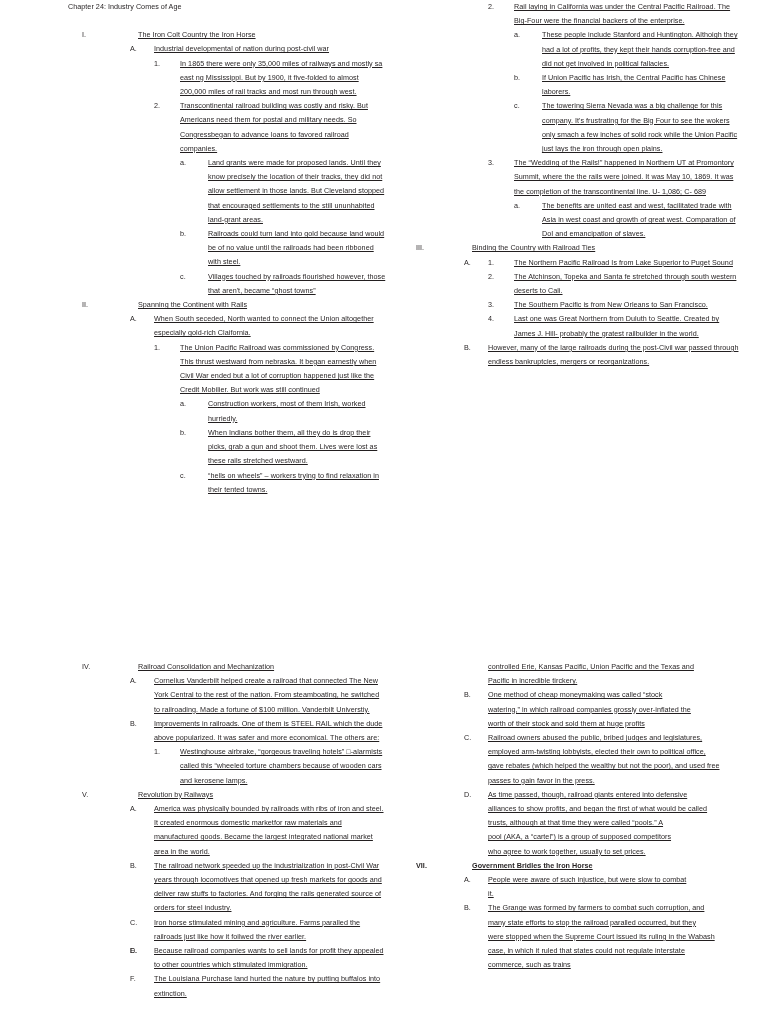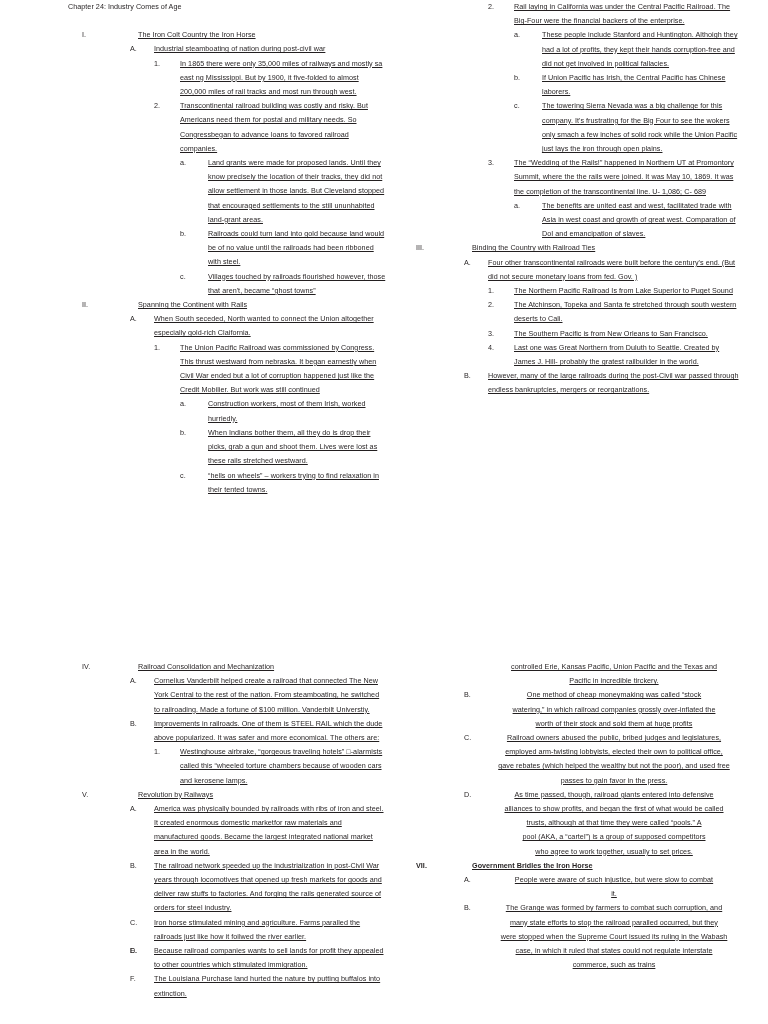--- a/index.html
+++ b/index.html
@@ -81,36 +81,36 @@
   .col-right .lvl-2 { padding-left: 78px; }
   .col-right .lvl-2 > .marker { left: 54px; }
   .col-right .lvl-3 { padding-left: 104px; }
   .col-right .lvl-3 > .marker { left: 78px; }
   .col-right .lvl-4 { padding-left: 132px; }
   .col-right .lvl-4 > .marker { left: 104px; }
 
   .bold { font-weight: bold; }
 
   
-  .hardwrap .body { white-space: pre-line; text-align: center; }
+  .hardwrap .body { white-space: pre-line; }
 </style>
 </head>
 <body>
 
 <div id="page-1" class="page">
   <div class="col col-left">
     <div class="doc-title">Chapter 24: Industry Comes of Age</div>
     <div>
         <div class="row lvl-1">
           <span class="marker">I.</span>
           <span class="body">The Iron Colt Country the Iron Horse</span>
         </div>
         <div class="row lvl-2">
           <span class="marker">A.</span>
-          <span class="body">Industrial steamboating of nation during post-civil war</span>
+          <span class="body">Industrial developmental of nation during post-civil war</span>
         </div>
         <div class="row lvl-3">
           <span class="marker">1.</span>
           <span class="body">In 1865 there were only 35,000 miles of railways and mostly sa east ng Mississippi. But by 1900, it five-folded to almost 200,000 miles of rail tracks and most run through west.</span>
         </div>
         <div class="row lvl-3">
           <span class="marker">2.</span>
           <span class="body">Transcontinental railroad building was costly and risky. But Americans need them for postal and military needs. So Congressbegan to advance loans to favored railroad companies.</span>
         </div>
         <div class="row lvl-4">
@@ -176,21 +176,20 @@
         <div class="row lvl-4">
           <span class="marker">a.</span>
           <span class="body">The benefits are united east and west, facilitated trade with Asia in west coast and growth of great west. Comparation of DoI and emancipation of slaves.</span>
         </div>
         <div class="row lvl-1">
           <span class="marker">III.</span>
           <span class="body">Binding the Country with Railroad Ties</span>
         </div>
         <div class="row lvl-2">
           <span class="marker">A.</span>
-          <span class="body">Four other transcontinental railroads were built before the century's end. (But did not secure monetary loans from fed. Gov. )</span>
         </div>
         <div class="row lvl-3">
           <span class="marker">1.</span>
           <span class="body">The Northern Pacific Railroad Is from Lake Superior to Puget Sound</span>
         </div>
         <div class="row lvl-3">
           <span class="marker">2.</span>
           <span class="body">The Atchinson, Topeka and Santa fe stretched through south western deserts to Cali.</span>
         </div>
         <div class="row lvl-3">

